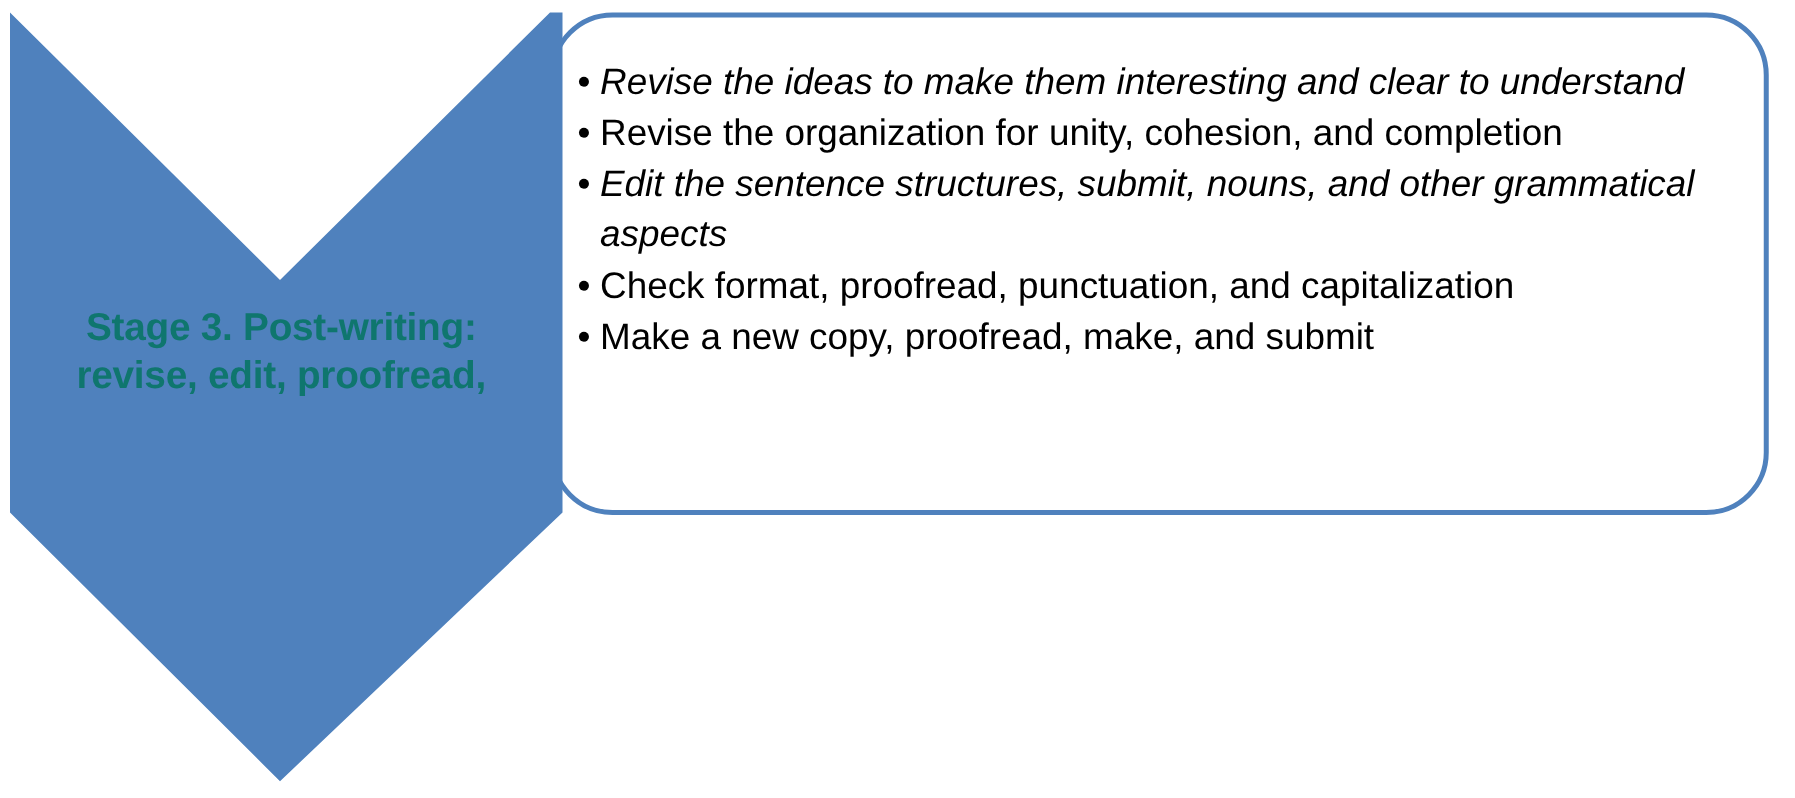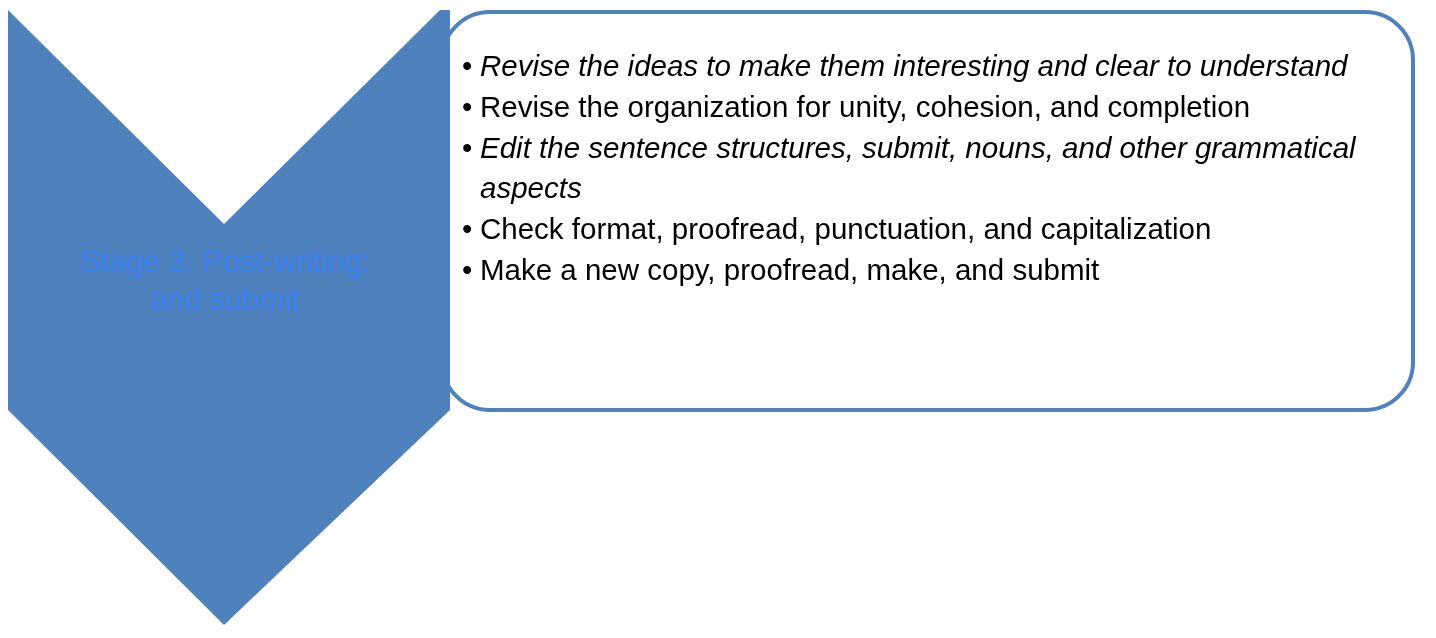--- a/index.html
+++ b/index.html
@@ -49,22 +49,22 @@
   }
 
   
   .stage-label {
     position: absolute;
     left: 6px;
     top: 243px;
     width: 438px;
     z-index: 4;
     text-align: center;
-    color: #3b82f6;
-    font-weight: normal;
+    color: #0f766e;
+    font-weight: bold;
     font-size: 31px;
     line-height: 38px;
     letter-spacing: -0.2px;
   }
   .stage-label .line { display: block; white-space: nowrap; }
 
   
   .bullet-list {
     position: absolute;
     left: 458px;
@@ -102,21 +102,21 @@
 <div id="diagram">
 
   <div class="content-box"></div>
 
   <svg class="chevron-svg" viewBox="0 0 1436 638" aria-hidden="true">
     <polygon points="8,10 224,224 440,10 450,10 450,410 224,625 8,410" fill="#4F81BD"></polygon>
   </svg>
 
   <div class="stage-label">
     <span class="line">Stage 3. Post-writing:</span>
-    <span class="line">and submit</span>
+    <span class="line">revise, edit, proofread,</span>
   </div>
 
   <ul class="bullet-list">
     <li>
       <span class="bullet-dot">•</span>
       <span class="bullet-text b-wide">Revise the ideas to make them interesting and clear to understand</span>
     </li>
     <li>
       <span class="bullet-dot">•</span>
       <span class="bullet-text b-full">Revise the organization for unity, cohesion, and completion</span>

